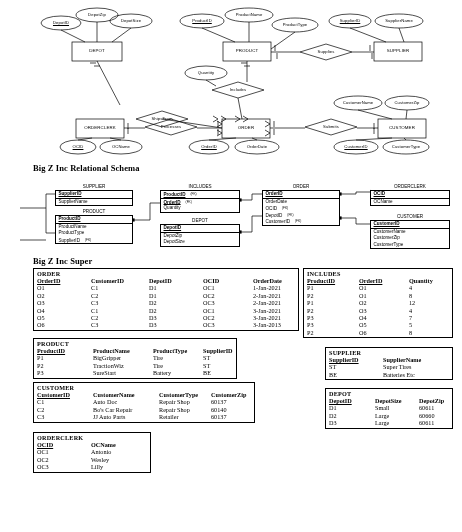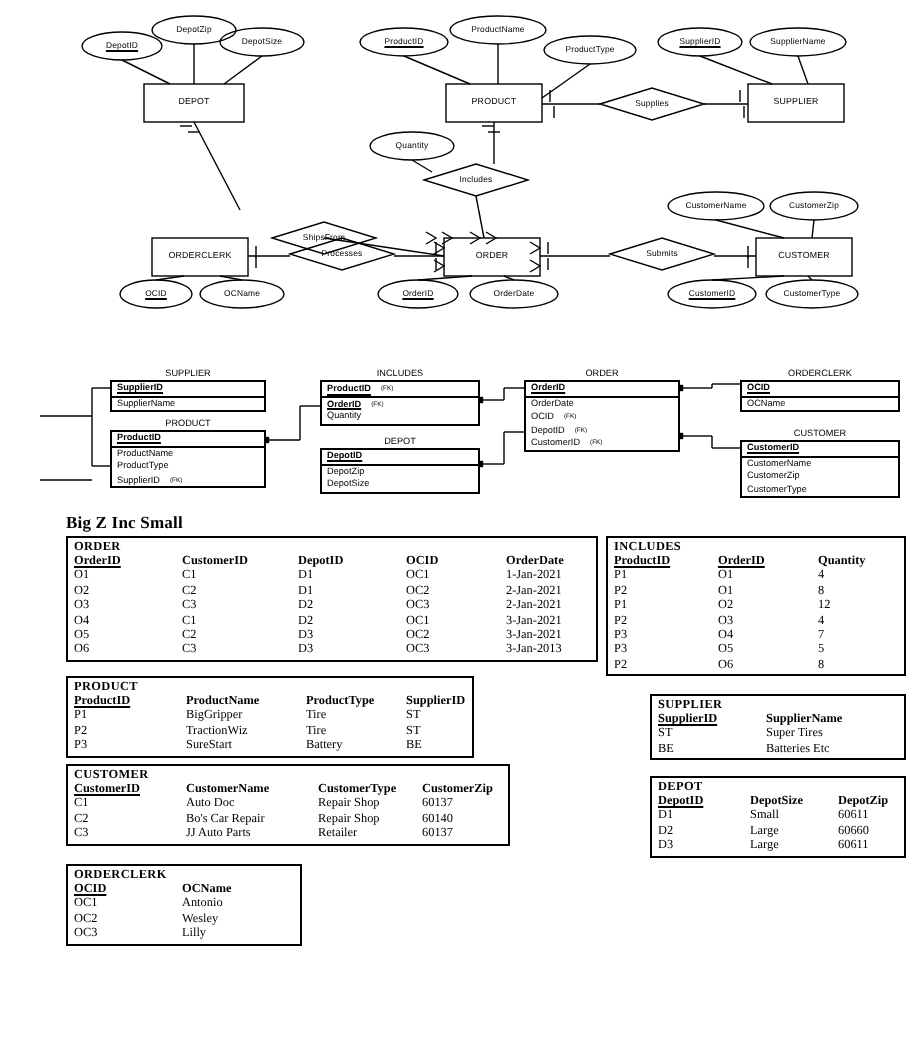--- a/index.html
+++ b/index.html
@@ -155,20 +155,21 @@
         <div class="erlabel entbox" style="left: 222px; top: 126.2px; width: 48px;">ORDER</div>
         <div class="erlabel entbox" style="left: 378px; top: 126.2px; width: 48px;">CUSTOMER</div>
         <div class="erlabel" style="left: 300px; top: 49.7px; width: 52px;">Supplies</div>
         <div class="erlabel" style="left: 136px; top: 116.7px; width: 52px;">ShipsFrom</div>
         <div class="erlabel" style="left: 212px; top: 87.7px; width: 52px;">Includes</div>
         <div class="erlabel" style="left: 145px; top: 124.7px; width: 52px;">Processes</div>
         <div class="erlabel" style="left: 305px; top: 124.7px; width: 52px;">Submits</div>
       </div>
   </div>
 
+  <div class="caption" style="left:33px;top:163px;">Big Z Inc Relational Schema</div>
 
   <div id="schema">
     <svg width="462" height="78">
       <g id="schema-lines" stroke="#000" stroke-width="0.7" fill="none">
           <line x1="46" y1="16" x2="55" y2="16"></line>
           <line x1="46" y1="16" x2="46" y2="55"></line>
           <line x1="46" y1="55" x2="55" y2="55"></line>
           <line x1="133" y1="42" x2="150" y2="42"></line>
           <line x1="150" y1="42" x2="150" y2="25"></line>
           <line x1="150" y1="25" x2="160" y2="25"></line>
@@ -243,21 +244,21 @@
         <div class="reltitle" style="left: 370px; top: 36px; width: 80px;">CUSTOMER</div>
         <div class="rel" style="left: 370px; top: 42px; width: 80px;">
           <div class="relrow sep"><span class="pk">CustomerID</span></div>
           <div class="relrow"><span>CustomerName</span></div>
           <div class="relrow"><span>CustomerZip</span></div>
           <div class="relrow"><span>CustomerType</span></div>
         </div>
       </div>
   </div>
 
-  <div class="caption" style="left:33px;top:256px;">Big Z Inc Small</div>
+  <div class="caption" style="left:33px;top:256px;">Big Z Inc Super</div>
 
   <div id="data-tables">
       <div class="dtable" style="left: 33px; top: 268px; width: 266px;">
         <div class="dtname">ORDER</div>
         <div class="dtgrid" style="grid-template-columns: 54px 58px 54px 50px auto;">
           <div class="dth">OrderID</div>
           <div class="dth nou">CustomerID</div>
           <div class="dth nou">DepotID</div>
           <div class="dth nou">OCID</div>
           <div class="dth nou">OrderDate</div>

